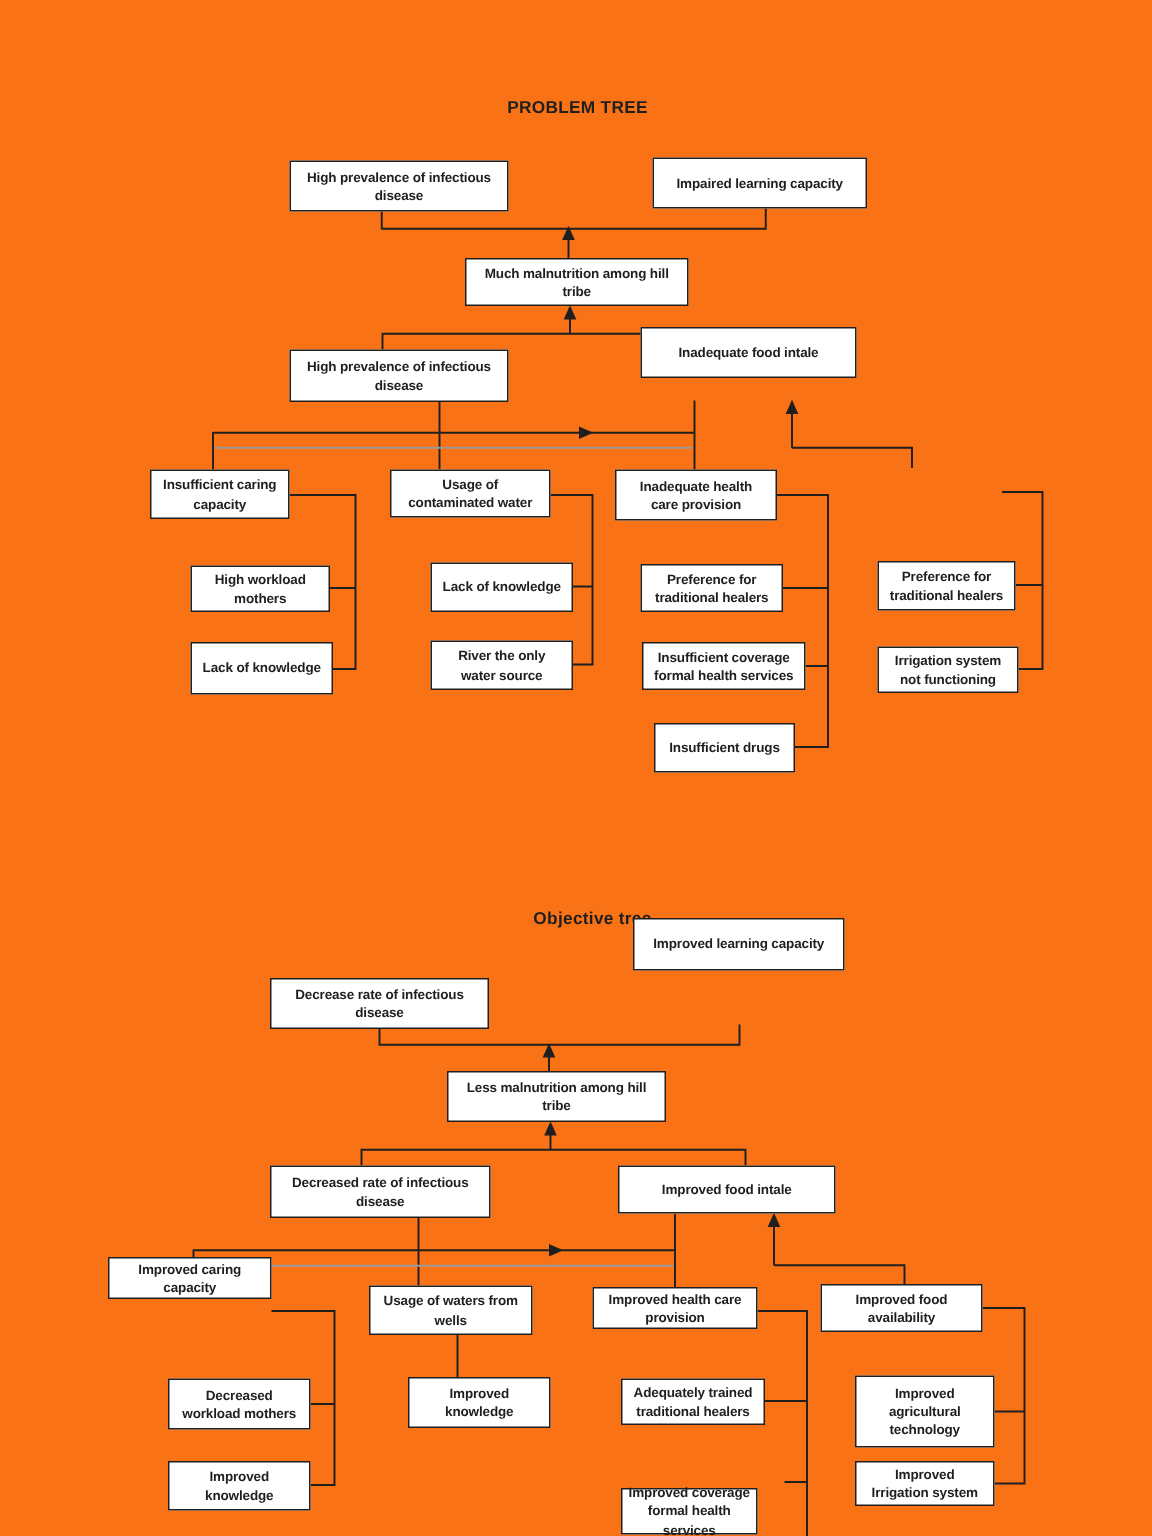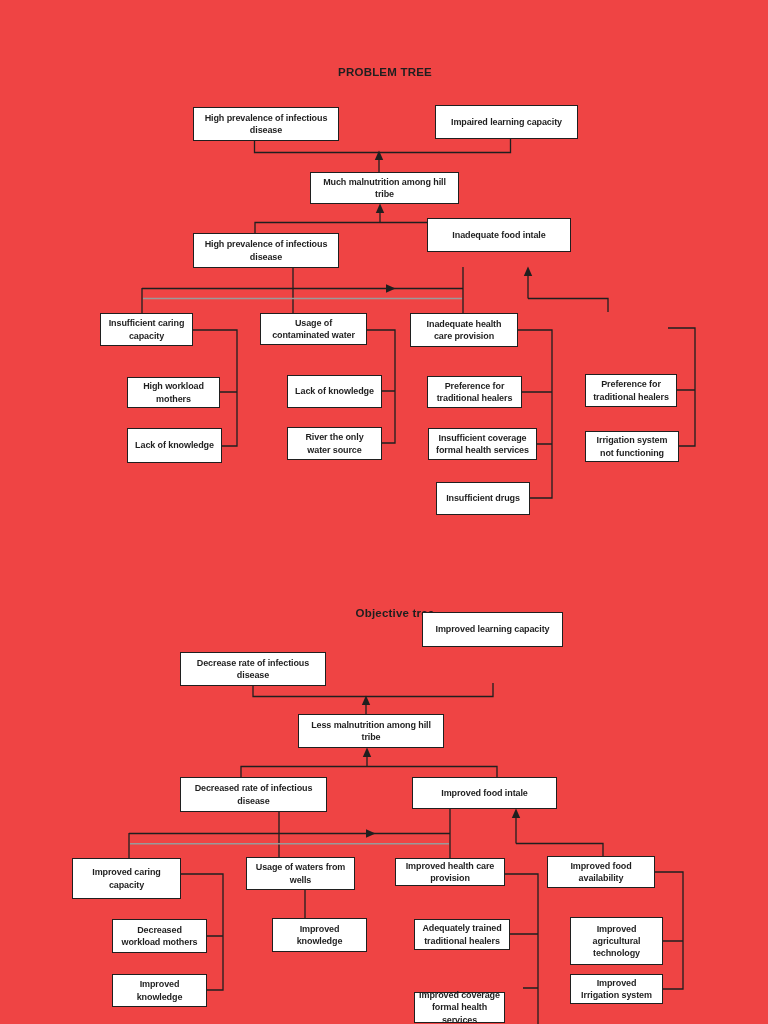--- a/index.html
+++ b/index.html
@@ -1,17 +1,17 @@
 <!DOCTYPE html>
 <html><head>
 <meta charset="utf-8">
 <style>
   html,body{margin:0;padding:0;background:#ffffff;}
   .page{
-    position:relative;width:768px;height:1024px;background:#ef4444;
+    position:relative;width:768px;height:1024px;background:#f97316;
     font-family:"Liberation Sans", sans-serif;color:#1f1f1f;overflow:hidden;
   }
   .connectors{position:absolute;left:0;top:0;width:768px;height:1024px;}
   .node{
     position:absolute;box-sizing:border-box;background:#ffffff;
     border:1.5px solid #1f1f1f;
     display:flex;align-items:center;justify-content:center;
     text-align:center;white-space:pre-line;
     font-size:9px;font-weight:bold;line-height:1.35;letter-spacing:-0.1px;
     padding:1px 2px;
@@ -120,21 +120,21 @@
 
   <div class="node" style="left:180px;top:652px;width:146px;height:34px">Decrease rate of infectious
 disease</div>
   <div class="node" style="left:422px;top:612px;width:141px;height:35px">Improved learning capacity</div>
   <div class="node" style="left:298px;top:714px;width:146px;height:34px">Less malnutrition among hill
 tribe</div>
   <div class="node" style="left:180px;top:777px;width:147px;height:35px">Decreased rate of infectious
 disease</div>
   <div class="node" style="left:412px;top:777px;width:145px;height:32px">Improved food intale</div>
 
-  <div class="node" style="left:72px;top:858px;width:109px;height:41px">Improved caring
+  <div class="node" style="left:72px;top:838px;width:109px;height:28px">Improved caring
 capacity</div>
   <div class="node" style="left:246px;top:857px;width:109px;height:33px">Usage of waters from
 wells</div>
   <div class="node" style="left:395px;top:858px;width:110px;height:28px">Improved health care
 provision</div>
   <div class="node" style="left:547px;top:856px;width:108px;height:32px">Improved food
 availability</div>
 
   <div class="node" style="left:112px;top:919px;width:95px;height:34px">Decreased
 workload mothers</div>

